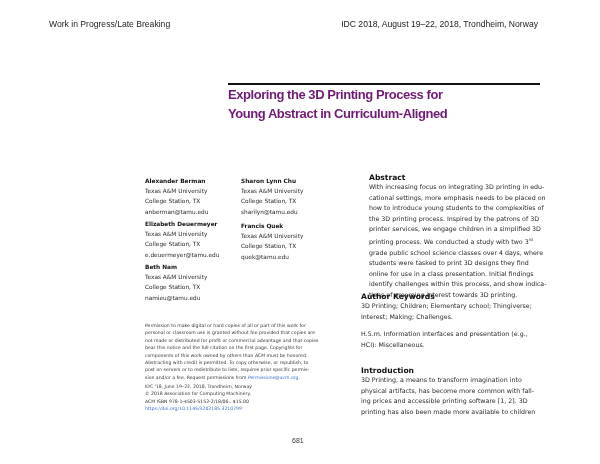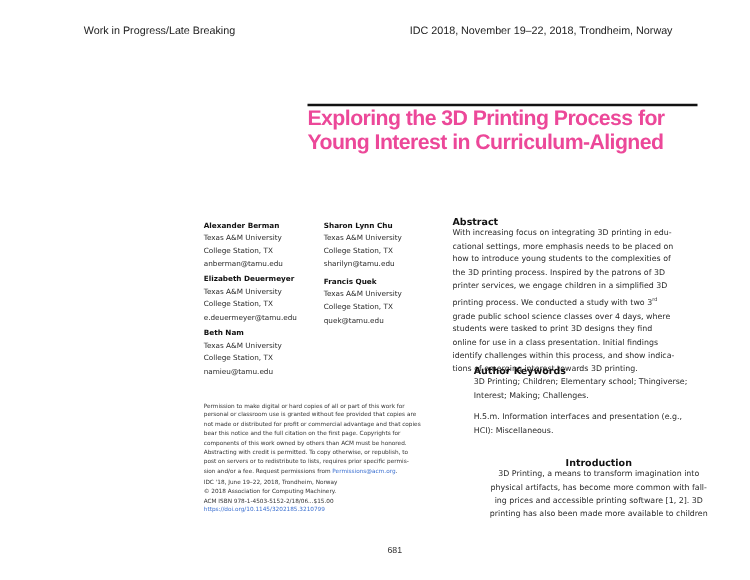--- a/index.html
+++ b/index.html
@@ -1,42 +1,42 @@
 <!DOCTYPE html>
 <html><head>
 <meta charset="utf-8">
 <style>
   html, body { margin:0; padding:0; background:#ffffff; }
   body { width:600px; height:464px; position:relative; overflow:hidden; color:#1a1a1a; font-family:"DejaVu Sans", sans-serif; }
-  .abs { position:absolute;margin-left:18px; }
+  .abs { position:absolute; }
   .running { font-family:"Liberation Sans", sans-serif; font-size:8.6px; color:#222; top:19px; }
   #hdr-left { left:49px; }
   #hdr-right { right:62px; }
   #title-rule { left:228px; top:83px; width:312px; height:2px; background:#111; }
-  #title { left:228px; top:86px; width:330px; font-family:"Liberation Sans", sans-serif; font-weight:bold; font-size:17px; line-height:18.5px; letter-spacing:-0.45px; color:#ec4899; }
+  #title { left:228px; top:86px; width:330px; font-family:"Liberation Sans", sans-serif; font-weight:bold; font-size:13px; line-height:18.5px; letter-spacing:-0.45px; color:#701a75; }
   .author { font-size:5.8px; line-height:10.2px; color:#2a2a2a; }
   .author .nm { font-weight:bold; color:#111; display:block; }
   .author span { display:block; }
   .sec-head { font-weight:bold; font-size:7.6px; color:#111; }
   .body-text { font-size:6.3px; line-height:10.6px; color:#2a2a2a; width:200px; }
   .small { font-size:4.6px; line-height:7.4px; color:#333; width:200px; }
   .link { color:#3a6fd0; }
   #page-num { left:292px; top:437px; font-family:"Liberation Sans", sans-serif; font-size:7px; color:#333; }
   sup { font-size:4px; }
 </style>
 </head>
 <body>
 
 <div class="abs running" id="hdr-left">Work in Progress/Late Breaking</div>
-<div class="abs running" id="hdr-right">IDC 2018, November 19–22, 2018, Trondheim, Norway</div>
+<div class="abs running" id="hdr-right">IDC 2018, August 19–22, 2018, Trondheim, Norway</div>
 
 <div class="abs" id="title-rule"></div>
 <div class="abs" id="title">
   <div>Exploring the 3D Printing Process for</div>
-  <div>Young Interest in Curriculum-Aligned</div>
+  <div>Young Abstract in Curriculum-Aligned</div>
 </div>
 
 <div class="abs author" style="left:145px; top:176px;">
   <span class="nm">Alexander Berman</span>
   <span>Texas A&amp;M University</span>
   <span>College Station, TX</span>
   <span>anberman@tamu.edu</span>
 </div>
 <div class="abs author" style="left:145px; top:219px;">
   <span class="nm">Elizabeth Deuermeyer</span>
@@ -57,21 +57,21 @@
   <span>College Station, TX</span>
   <span>sharilyn@tamu.edu</span>
 </div>
 <div class="abs author" style="left:241px; top:221px;">
   <span class="nm">Francis Quek</span>
   <span>Texas A&amp;M University</span>
   <span>College Station, TX</span>
   <span>quek@tamu.edu</span>
 </div>
 
-<div class="abs" style="left:344px; top:173px;">
+<div class="abs" style="left:369px; top:173px;">
   <div class="sec-head">Abstract</div>
   <div class="body-text">
     <div>With increasing focus on integrating 3D printing in edu-</div>
     <div>cational settings, more emphasis needs to be placed on</div>
     <div>how to introduce young students to the complexities of</div>
     <div>the 3D printing process. Inspired by the patrons of 3D</div>
     <div>printer services, we engage children in a simplified 3D</div>
     <div><span>printing process. We conducted a study with two 3</span><sup>rd</sup></div>
     <div>grade public school science classes over 4 days, where</div>
     <div>students were tasked to print 3D designs they find</div>
@@ -89,21 +89,21 @@
   </div>
 </div>
 
 <div class="abs" style="left:361px; top:329px;">
   <div class="body-text">
     <div>H.5.m. Information interfaces and presentation (e.g.,</div>
     <div>HCI): Miscellaneous.</div>
   </div>
 </div>
 
-<div class="abs" style="left:361px; top:366px;text-align:center;">
+<div class="abs" style="left:361px; top:366px;">
   <div class="sec-head">Introduction</div>
   <div class="body-text">
     <div>3D Printing, a means to transform imagination into</div>
     <div>physical artifacts, has become more common with fall-</div>
     <div>ing prices and accessible printing software [1, 2]. 3D</div>
     <div>printing has also been made more available to children</div>
   </div>
 </div>
 
 <div class="abs small" style="left:145px; top:322px;">

